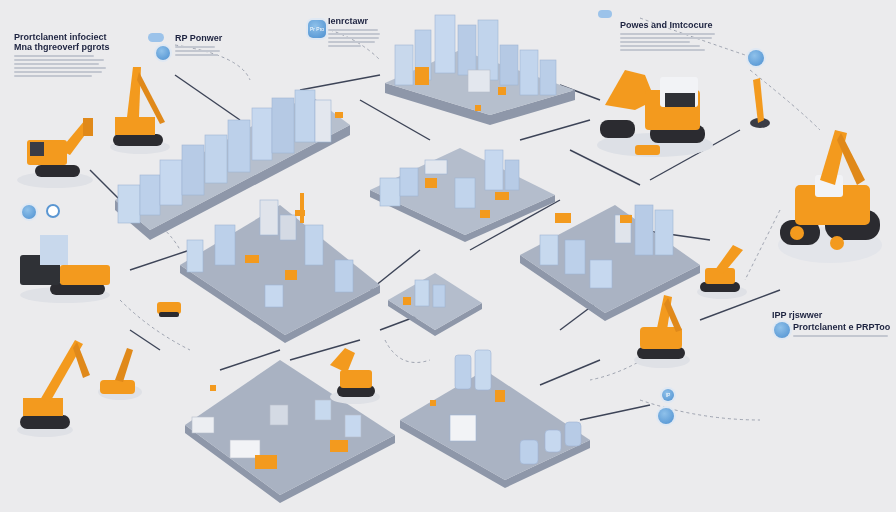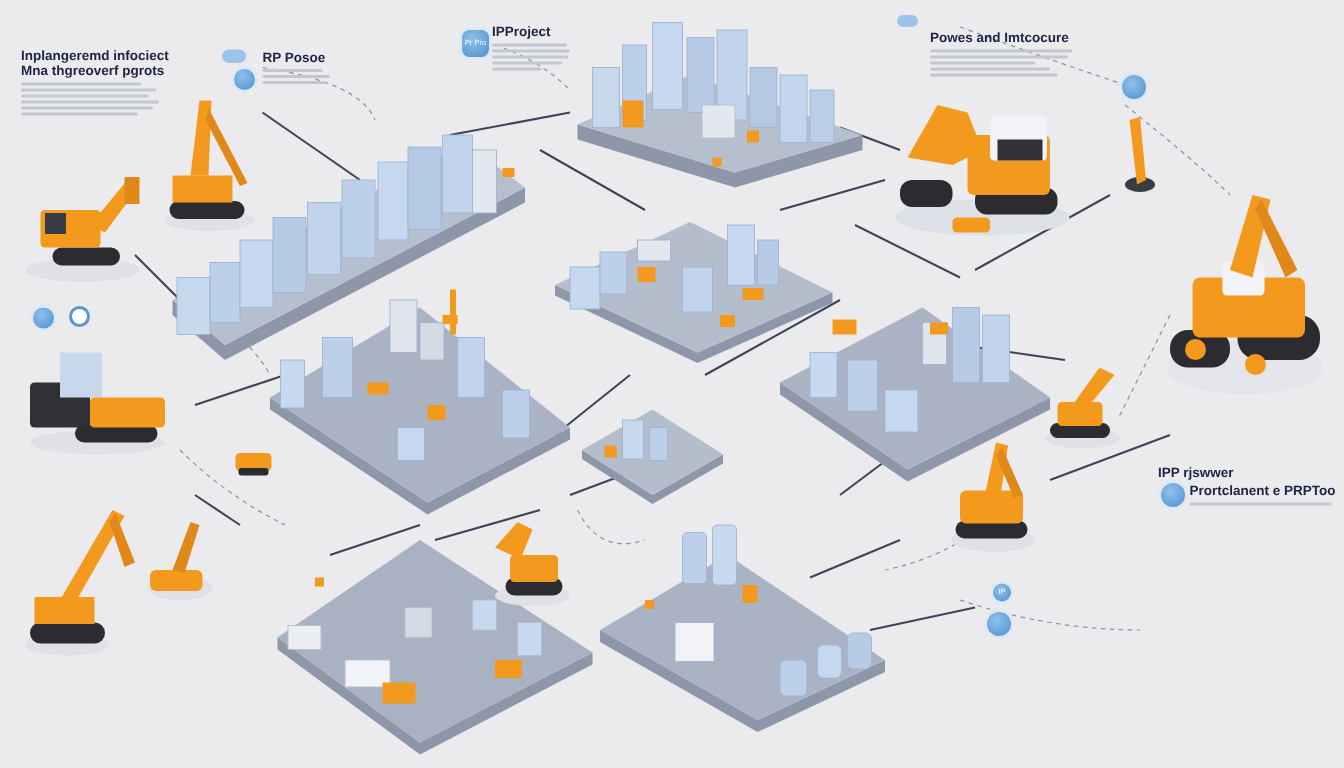--- a/index.html
+++ b/index.html
@@ -332,46 +332,46 @@
   <div class="excavator" style="left:325px;top:345px;width:55px;height:60px;">
     <svg viewBox="0 0 55 60">
       <ellipse cx="30" cy="52" rx="25" ry="7" fill="#dfe1e6"></ellipse>
       <rect x="12" y="40" width="38" height="12" rx="6" fill="#2b2b30"></rect>
       <rect x="15" y="25" width="32" height="18" rx="3" fill="#f39a1e"></rect>
       <path d="M5 20 L20 3 L30 8 L22 28 Z" fill="#f39a1e"></path>
     </svg>
   </div>
 
   <div class="caption" style="left:14px;top:32px;width:100px;">
-    <div class="title">Inplangeremd infociect</div>
+    <div class="title">Prortclanent infociect</div>
     <div class="subtitle">Mna thgreoverf pgrots</div>
     <div class="body">
       <span class="ln" style="width:80%"></span>
         <span class="ln" style="width:90%"></span>
       <span class="ln" style="width:85%"></span>
         <span class="ln" style="width:92%"></span>
       <span class="ln" style="width:88%"></span>
         <span class="ln" style="width:78%"></span>
     </div>
   </div>
 
   <div class="cloud-icon" style="left:148px;top:33px;width:16px;height:9px;"></div>
   <div class="badge" style="left:156px;top:46px;width:14px;height:14px;"></div>
   <div class="caption" style="left:175px;top:33px;width:50px;">
-    <div class="title">RP Posoe</div>
+    <div class="title">RP Ponwer</div>
     <div class="body">
       <span class="ln" style="width:80%"></span>
         <span class="ln" style="width:90%"></span>
       <span class="ln" style="width:85%"></span>
     </div>
   </div>
 
   <div class="badge" style="left:308px;top:20px;width:18px;height:18px;border-radius:5px;">Pr Pro</div>
   <div class="caption" style="left:328px;top:16px;width:55px;">
-    <div class="title">IPProject</div>
+    <div class="title">Ienrctawr</div>
     <div class="body">
       <span class="ln" style="width:90%"></span>
         <span class="ln" style="width:95%"></span>
       <span class="ln" style="width:92%"></span>
         <span class="ln" style="width:85%"></span>
       <span class="ln" style="width:60%"></span>
     </div>
   </div>
 
   <div class="cloud-icon" style="left:598px;top:10px;width:14px;height:8px;"></div>

